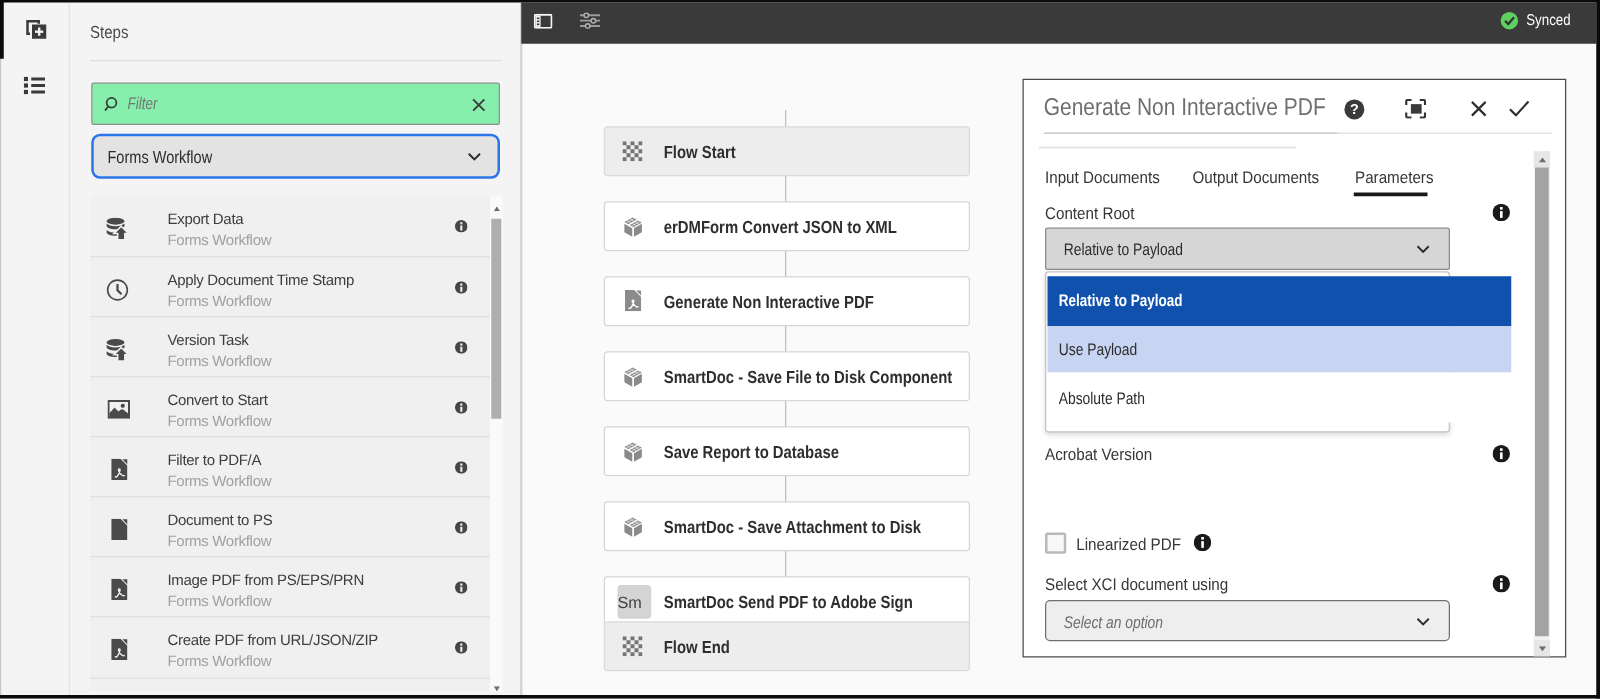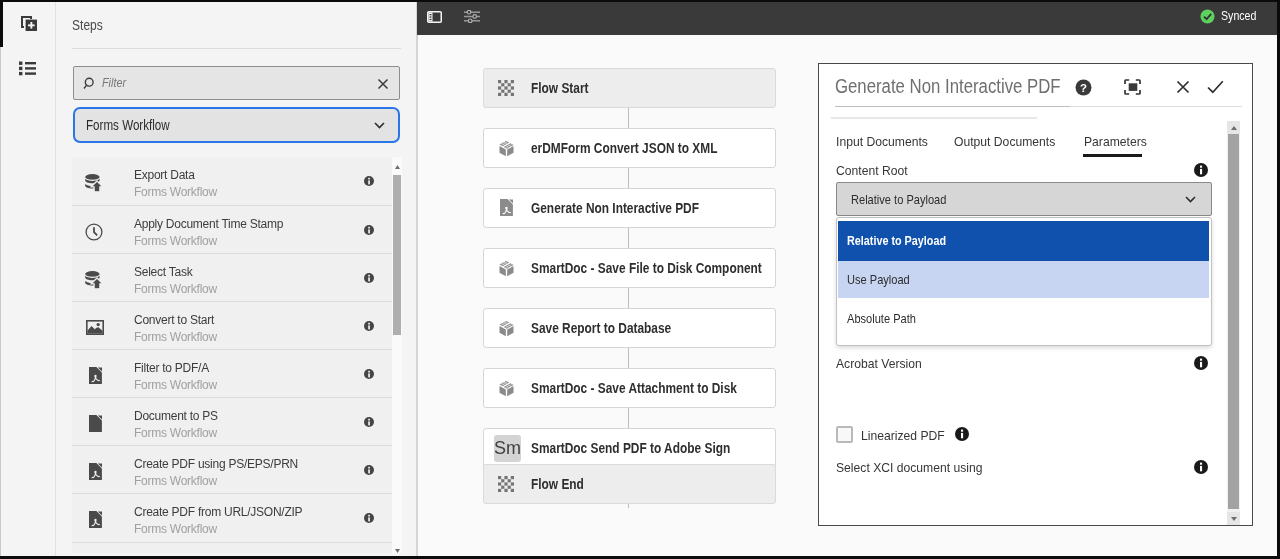--- a/index.html
+++ b/index.html
@@ -15,42 +15,42 @@
 
   
   #rail { left:1px; top:2px; width:54px; height:554px; background:#f4f4f4; }
   #rail-div { left:55px; top:2px; width:1px; height:554px; background:#e2e2e2; }
 
   
   #steps { left:56px; top:2px; width:360px; height:554px; background:#f4f4f4; }
   #steps-div { left:416px; top:2px; width:2px; height:554px; background:#d5d5d5; }
   .steps-title { left:72px; top:17px; font-size:14px; color:#4a4a4a; transform:scaleX(.86); transform-origin:left top; }
   .steps-hr { left:72px; top:48px; width:329px; height:1px; background:#dcdcdc; }
-  #filter { left:73px; top:66px; width:327px; height:34px; background:#e5e5e5; border:1px solid #8e8e8e; border-radius:2px; }
+  #filter { left:73px; top:66px; width:327px; height:34px; background:#86efac; border:1px solid #8e8e8e; border-radius:2px; }
   #catsel { left:73px; top:107px; width:327px; height:36px; background:#e3e3e3; border:2px solid #2a75e8; border-radius:7px; }
 
   .row { left:16px; width:320px; height:48px; background:#f0f0f0; border-bottom:1px solid #dcdcdc; }
   .row .t { position:absolute; left:62px; top:11px; font-size:12px; letter-spacing:-.25px; color:#3d3d3d; white-space:nowrap; }
   .row .s { position:absolute; left:62px; top:28px; font-size:12px; letter-spacing:-.25px; color:#a0a0a0; white-space:nowrap; }
   .row .ic { position:absolute; }
   .row .inf { position:absolute; left:292px; top:19px; }
 
   
   #topbar { left:417px; top:2px; width:860px; height:32.5px; background:#3a3a3a; }
 
   
-  .fbox { left:483px; width:293px; height:40px; background:#fff; border:1px solid #d6d6d6; border-radius:3px; z-index:2; }
+  .fbox { left:483px; width:293px; height:40px; background:#fff; border:1px solid #d6d6d6; border-radius:3px; z-index:2;margin-top:33px; }
   .fbox.gray { background:#ededed; border-color:#dadada; }
   .fbox .txt { position:absolute; left:47px; top:0; height:38px; line-height:38px; font-size:14px; font-weight:bold; color:#2e2e2e; white-space:nowrap; transform:scaleX(.85); transform-origin:left center; }
   .fbox .fic { position:absolute; left:14px; top:11px; }
   #connector { left:628px; top:88px; width:1px; height:420px; background:#bdbdbd; z-index:1; }
 
   
   #panel { left:818px; top:63px; width:435px; height:463px; background:#fff; border:1px solid #4a4a4a; z-index:10; }
-  .sel { position:absolute; left:17px; width:376px; }
+  .sel { position:absolute; left:17px; width:324px; }
   .lbl { position:absolute; left:17px; font-size:13.5px; color:#363636; white-space:nowrap; transform:scaleX(.9); transform-origin:left top; }
 </style>
 </head>
 <body>
 <div class="abs" id="rail"></div>
 <div class="abs" id="rail-div"></div>
 <div class="abs" id="steps"></div>
 <div class="abs" id="steps-div"></div>
 <div class="abs" id="topbar"></div>
 <div class="abs b-top"></div>
@@ -121,21 +121,21 @@
         <rect x="4.2" y="4.4" width="1.7" height="4" fill="#f0f0f0"></rect>
       </svg>
   </div>
   <div class="row" style="position:absolute;top:96.5px;height:48px">
     <svg class="ic" style="left:13px;top:17px" width="18" height="18" viewBox="0 0 18 18">
       <ellipse cx="7.4" cy="2.9" rx="7.2" ry="2.8" fill="#4a4a4a"></ellipse>
       <path d="M0.2 4.8 c1.3 1.3 4 2.1 7.2 2.1 s5.9 -0.8 7.2 -2.1 v1.7 c0 1.5 -3.2 2.8 -7.2 2.8 s-7.2 -1.3 -7.2 -2.8 z" fill="#4a4a4a"></path>
       <path d="M0.2 10 c1.3 1.3 4 2.1 7.2 2.1 s5.9 -0.8 7.2 -2.1 v1.7 c0 1.5 -3.2 2.8 -7.2 2.8 s-7.2 -1.3 -7.2 -2.8 z" fill="#4a4a4a"></path>
       <path d="M12 7 L17.8 12.8 H14.9 V17.8 H9.1 V12.8 H6.2 Z" fill="#4a4a4a" stroke="#f0f0f0" stroke-width="1.3"></path>
     </svg>
-    <span class="t">Select Task</span>
+    <span class="t">Version Task</span>
       <span class="s">Forms Workflow</span>
     <svg class="inf" width="10" height="10" viewBox="0 0 10 10">
         <circle cx="5" cy="5" r="5" fill="#464646"></circle>
         <rect x="4.2" y="1.8" width="1.7" height="1.7" fill="#f0f0f0"></rect>
         <rect x="4.2" y="4.4" width="1.7" height="4" fill="#f0f0f0"></rect>
       </svg>
   </div>
   <div class="row" style="position:absolute;top:144.5px;height:48.5px">
     <svg class="ic" style="left:14px;top:18px" width="18" height="15" viewBox="0 0 18 15">
       <rect x="0.8" y="0.8" width="16.4" height="13.4" fill="none" stroke="#4a4a4a" stroke-width="1.6"></rect>
@@ -176,21 +176,21 @@
         <rect x="4.2" y="1.8" width="1.7" height="1.7" fill="#f0f0f0"></rect>
         <rect x="4.2" y="4.4" width="1.7" height="4" fill="#f0f0f0"></rect>
       </svg>
   </div>
   <div class="row" style="position:absolute;top:289px;height:48px">
     <svg class="ic" style="left:17px;top:17px" width="13" height="17" viewBox="0 0 13 17">
       <path d="M0 0 H7.4 L12.9 5.5 V17 H0 Z" fill="#4a4a4a"></path>
       <path d="M8.9 0.4 L13 4.5 V0.4 Z" fill="#4a4a4a"></path>
       <path d="M2.8 14.2 q1.3 1.1 2.3 -0.5 q1.4 -2.3 1.9 -4.2 q0.3 -1.3 -0.6 -1.3 q-1 0 -0.4 1.5 q0.9 2.4 2.7 3.5 q1.3 0.8 2 -0.1" fill="none" stroke="#f0f0f0" stroke-width="1.1"></path>
     </svg>
-    <span class="t">Create PDF using PS/EPS/PRN</span>
+    <span class="t">Image PDF from PS/EPS/PRN</span>
       <span class="s">Forms Workflow</span>
     <svg class="inf" width="10" height="10" viewBox="0 0 10 10">
         <circle cx="5" cy="5" r="5" fill="#464646"></circle>
         <rect x="4.2" y="1.8" width="1.7" height="1.7" fill="#f0f0f0"></rect>
         <rect x="4.2" y="4.4" width="1.7" height="4" fill="#f0f0f0"></rect>
       </svg>
   </div>
   <div class="row" style="position:absolute;top:337px;height:48.5px">
     <svg class="ic" style="left:17px;top:17px" width="13" height="17" viewBox="0 0 13 17">
       <path d="M0 0 H7.4 L12.9 5.5 V17 H0 Z" fill="#4a4a4a"></path>
@@ -321,21 +321,21 @@
       <polygon points="8.2,10.6 14.5,7.0 14.5,13.7 8.2,17.3"></polygon>
     </g>
     <g stroke="#fff" stroke-width="0.45" fill="none">
       <path d="M2.05 6.45 L8.75 2.75 M2.7 4.4 L5.8 6.1 M4.9 3.2 L8.0 4.9"></path>
       <path d="M6.25 8.85 L12.95 5.15 M6.9 6.8 L10.0 8.5 M9.1 5.6 L12.2 7.3"></path>
     </g>
   </svg>
   <span class="txt">SmartDoc - Save Attachment to Disk</span>
 </div>
 <div class="abs fbox" style="top:428px">
-  <div style="position:absolute;left:10px;top:6px;width:27px;height:27px;background:#d4d4d4;border-radius:3px;text-align:right;line-height:27px;font-size:18px;color:#3f3f3f">Sm</div>
+  <div style="position:absolute;left:10px;top:6px;width:27px;height:27px;background:#d4d4d4;border-radius:3px;text-align:left;line-height:27px;font-size:13px;color:#3f3f3f">Sm</div>
   <span class="txt">SmartDoc Send PDF to Adobe Sign</span>
 </div>
 <div class="abs fbox gray" style="top:464px">
   <svg class="fic" width="16" height="16" viewBox="0 0 16 16">
     <g fill="#757575">
       <rect x="0" y="0" width="3.2" height="3.2"></rect>
         <rect x="6.4" y="0" width="3.2" height="3.2"></rect>
         <rect x="12.8" y="0" width="3.2" height="3.2"></rect>
       <rect x="3.2" y="3.2" width="3.2" height="3.2"></rect>
         <rect x="9.6" y="3.2" width="3.2" height="3.2"></rect>
@@ -410,20 +410,26 @@
       <circle cx="7" cy="7" r="7" fill="#1a1a1a"></circle>
       <rect x="6" y="2.6" width="2.1" height="2.1" fill="#fff"></rect>
       <rect x="6" y="5.9" width="2.1" height="5.4" fill="#fff"></rect>
     </svg>
   <div class="lbl" style="top:396px">Select XCI document using</div>
   <svg style="position:absolute;left:375px;top:396px" width="14" height="14" viewBox="0 0 14 14">
       <circle cx="7" cy="7" r="7" fill="#1a1a1a"></circle>
       <rect x="6" y="2.6" width="2.1" height="2.1" fill="#fff"></rect>
       <rect x="6" y="5.9" width="2.1" height="5.4" fill="#fff"></rect>
     </svg>
+  <div class="sel" style="top:416px;height:33px;background:#eeeeee;border:1px solid #707070;border-radius:4px">
+    <span style="position:absolute;left:14px;top:9px;font-size:13.5px;font-style:italic;color:#6e6e6e;transform:scaleX(.82);transform-origin:left top;white-space:nowrap">Select an option</span>
+    <svg style="position:absolute;right:15px;top:13px" width="11" height="7" viewBox="0 0 11 7">
+        <path d="M1 1 L5.5 5.5 L10 1" fill="none" stroke="#2c2c2c" stroke-width="1.6"></path>
+      </svg>
+  </div>
   <div style="position:absolute;left:408px;top:57px;width:13px;height:404px;background:#f1f1f1">
     <div style="position:absolute;left:0;top:0;width:13px;height:13px;background:#e6e6e6"></div>
     <svg style="position:absolute;left:3.5px;top:5px" width="6" height="4" viewBox="0 0 6 4">
         <path d="M3 0 L6 4 L0 4 Z" fill="#6e6e6e"></path>
       </svg>
     <div style="position:absolute;left:1px;top:13px;width:11px;height:375px;background:#a3a3a3"></div>
     <div style="position:absolute;left:0;top:391px;width:13px;height:13px;background:#e6e6e6"></div>
     <svg style="position:absolute;left:3.5px;top:396px" width="6" height="4" viewBox="0 0 6 4">
         <path d="M3 4 L6 0 L0 0 Z" fill="#6e6e6e"></path>
       </svg>

